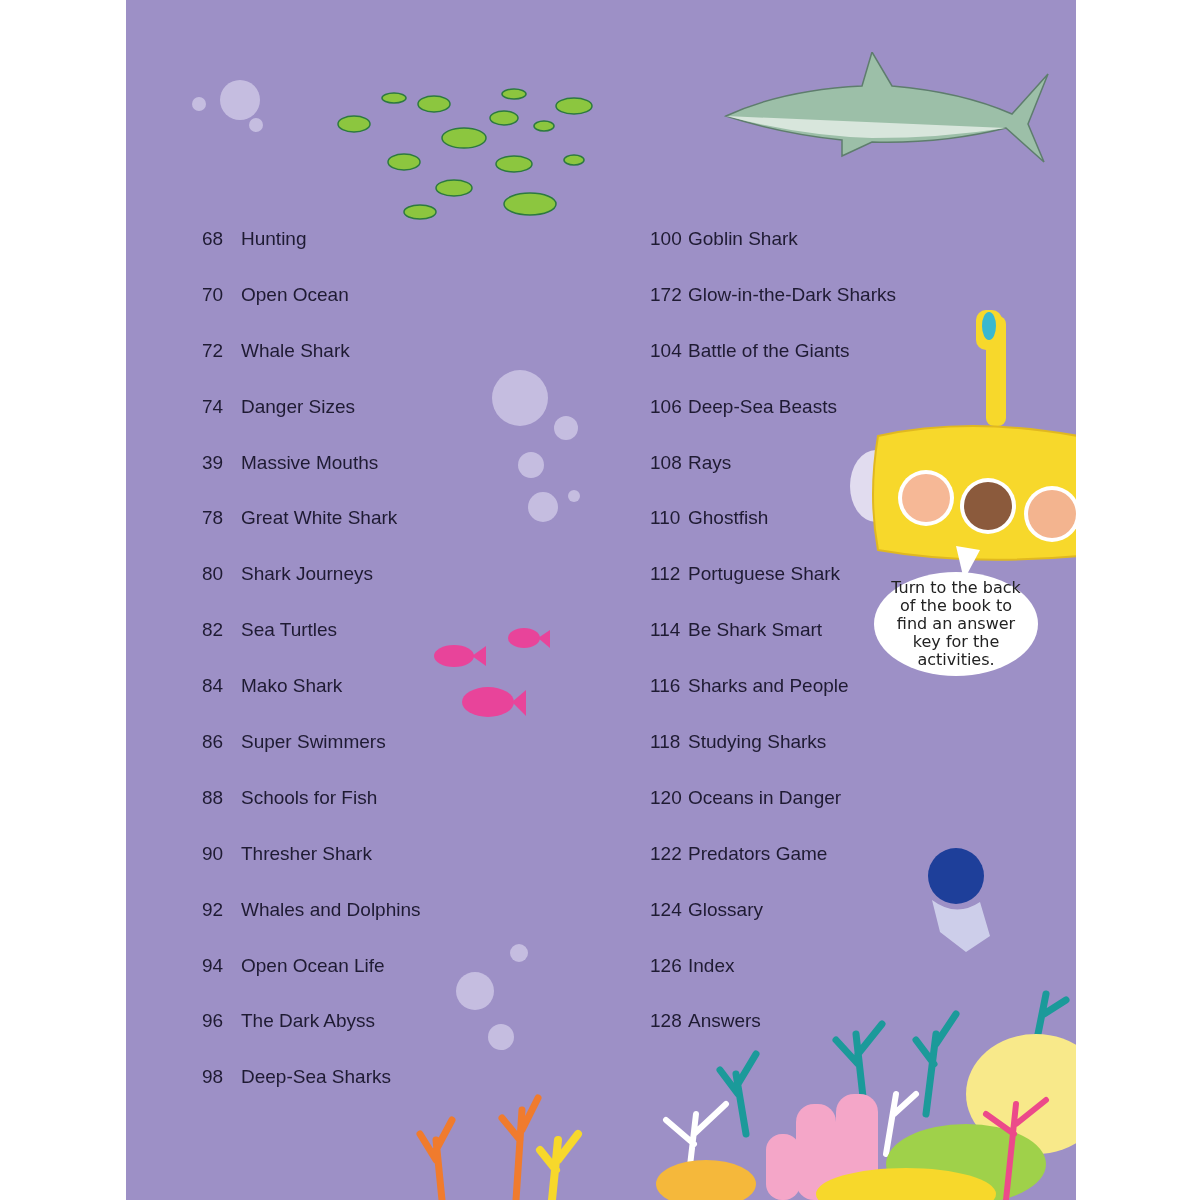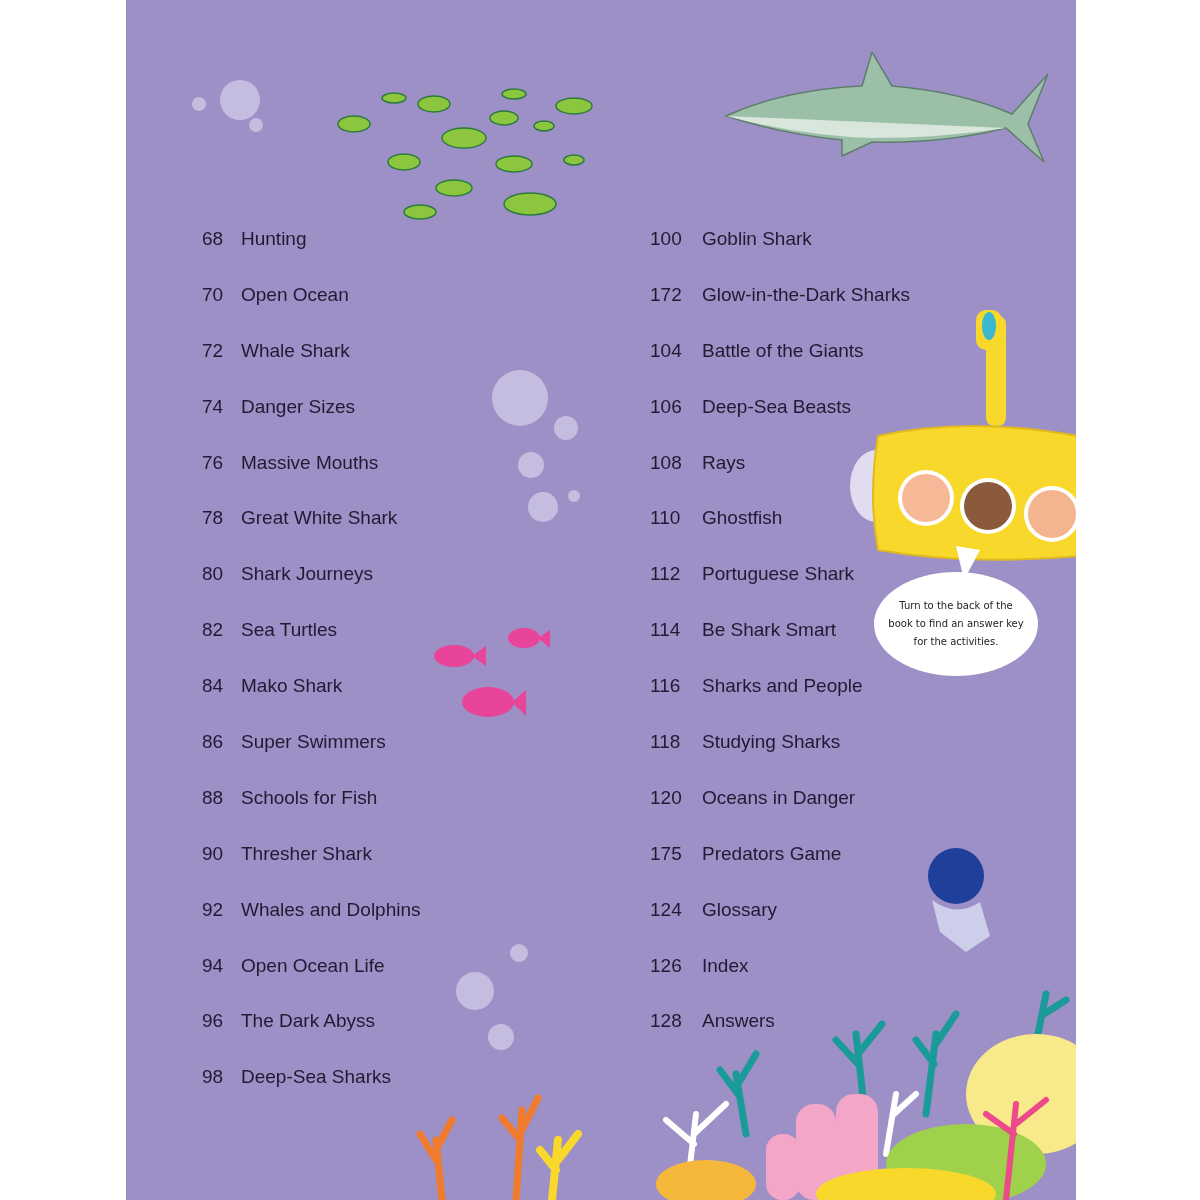--- a/index.html
+++ b/index.html
@@ -5,23 +5,23 @@
   html,body{margin:0;padding:0;background:#fff;}
   body{width:1200px;height:1200px;position:relative;overflow:hidden;font-family:"Liberation Sans","DejaVu Sans",sans-serif;}
   .page{position:absolute;left:126px;top:0;width:950px;height:1200px;background:#9d90c6;overflow:hidden;}
   .toc-col{position:absolute;top:228px;}
   .toc-col.left{left:68px;}
   .toc-col.right{left:516px;}
   .toc-row{position:relative;height:55.9px;font-size:19px;color:#1f1b33;white-space:nowrap;}
   .toc-num{position:absolute;left:8px;top:0;}
   .toc-title{position:absolute;top:0;}
   .left .toc-title{left:47px;}
-  .right .toc-title{left:60px;}
+  .right .toc-title{left:46px;}
   .bubble{position:absolute;background:rgba(230,225,245,0.55);border-radius:50%;}
-  .speech{position:absolute;left:748px;top:572px;width:164px;height:104px;background:#fff;border-radius:50%;display:flex;align-items:center;justify-content:center;text-align:center;font-size:10px;line-height:18px;color:#222;font-family:"DejaVu Sans",sans-serif;}
+  .speech{position:absolute;left:748px;top:572px;width:164px;height:104px;background:#fff;border-radius:50%;display:flex;align-items:center;justify-content:center;text-align:center;font-size:16px;line-height:18px;color:#222;font-family:"DejaVu Sans",sans-serif;}
   .speech span{width:140px;}
 </style>
 </head>
 <body>
 
 <div class="page">
 
   <div class="bubble" style="left:94px;top:80px;width:40px;height:40px;"></div>
   <div class="bubble" style="left:66px;top:97px;width:14px;height:14px;"></div>
   <div class="bubble" style="left:123px;top:118px;width:14px;height:14px;"></div>
@@ -139,21 +139,21 @@
       </div>
     <div class="toc-row">
         <span class="toc-num">72</span>
         <span class="toc-title">Whale Shark</span>
       </div>
     <div class="toc-row">
         <span class="toc-num">74</span>
         <span class="toc-title">Danger Sizes</span>
       </div>
     <div class="toc-row">
-        <span class="toc-num">76</span>
+        <span class="toc-num">39</span>
         <span class="toc-title">Massive Mouths</span>
       </div>
     <div class="toc-row">
         <span class="toc-num">78</span>
         <span class="toc-title">Great White Shark</span>
       </div>
     <div class="toc-row">
         <span class="toc-num">80</span>
         <span class="toc-title">Shark Journeys</span>
       </div>
@@ -234,21 +234,21 @@
       </div>
     <div class="toc-row">
         <span class="toc-num">118</span>
         <span class="toc-title">Studying Sharks</span>
       </div>
     <div class="toc-row">
         <span class="toc-num">120</span>
         <span class="toc-title">Oceans in Danger</span>
       </div>
     <div class="toc-row">
-        <span class="toc-num">175</span>
+        <span class="toc-num">122</span>
         <span class="toc-title">Predators Game</span>
       </div>
     <div class="toc-row">
         <span class="toc-num">124</span>
         <span class="toc-title">Glossary</span>
       </div>
     <div class="toc-row">
         <span class="toc-num">126</span>
         <span class="toc-title">Index</span>
       </div>

